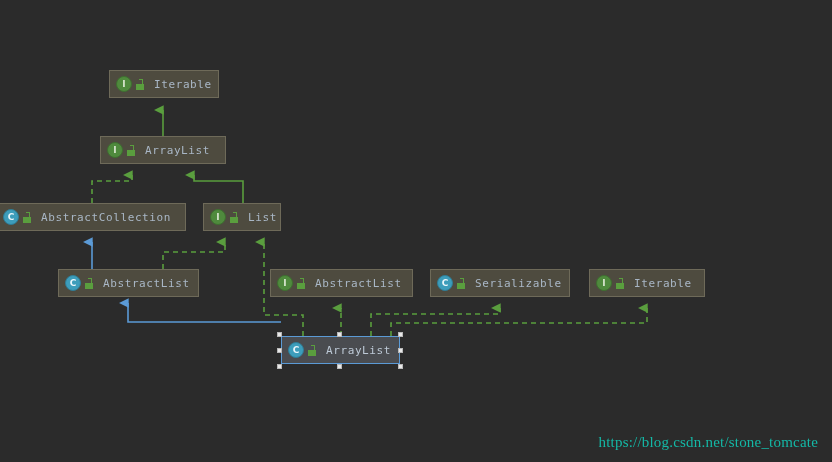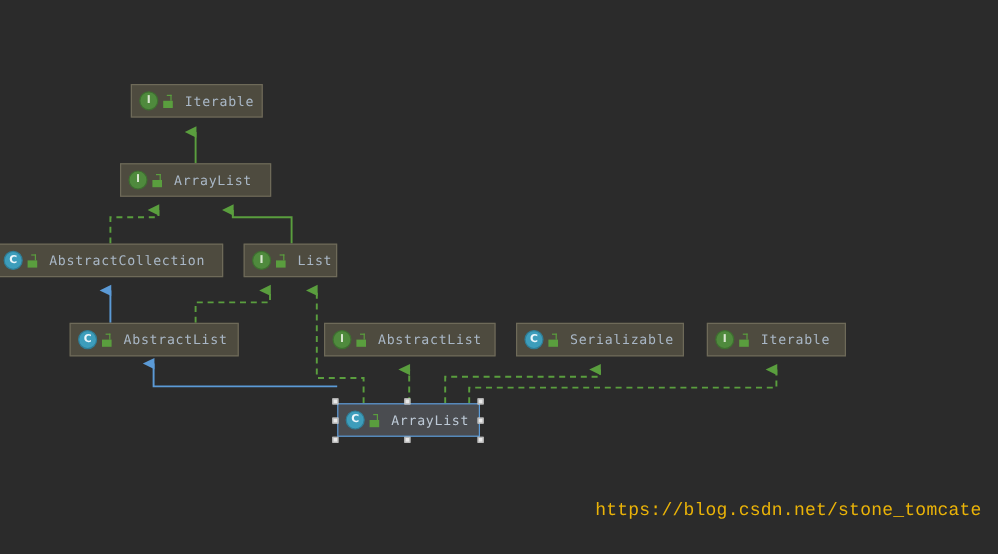--- a/index.html
+++ b/index.html
@@ -104,23 +104,23 @@
     position: absolute;
     width: 5px;
     height: 5px;
     background: #e8e8e8;
     border: 1px solid #b9b9b9;
     box-sizing: border-box;
   }
   #watermark {
     position: absolute;
     right: 14px;
-    bottom: 28px;
-    color: #eab308;
-    font-family: Liberation Mono, monospace;
+    bottom: 11px;
+    color: #14b8a6;
+    font-family: Liberation Serif, serif;
     font-size: 15px;
     letter-spacing: 0.2px;
   }
 </style>
 </head>
 <body>
 
 <div id="canvas">
 
   <svg id="edge-layer" viewBox="0 0 832 462" width="832" height="462">

